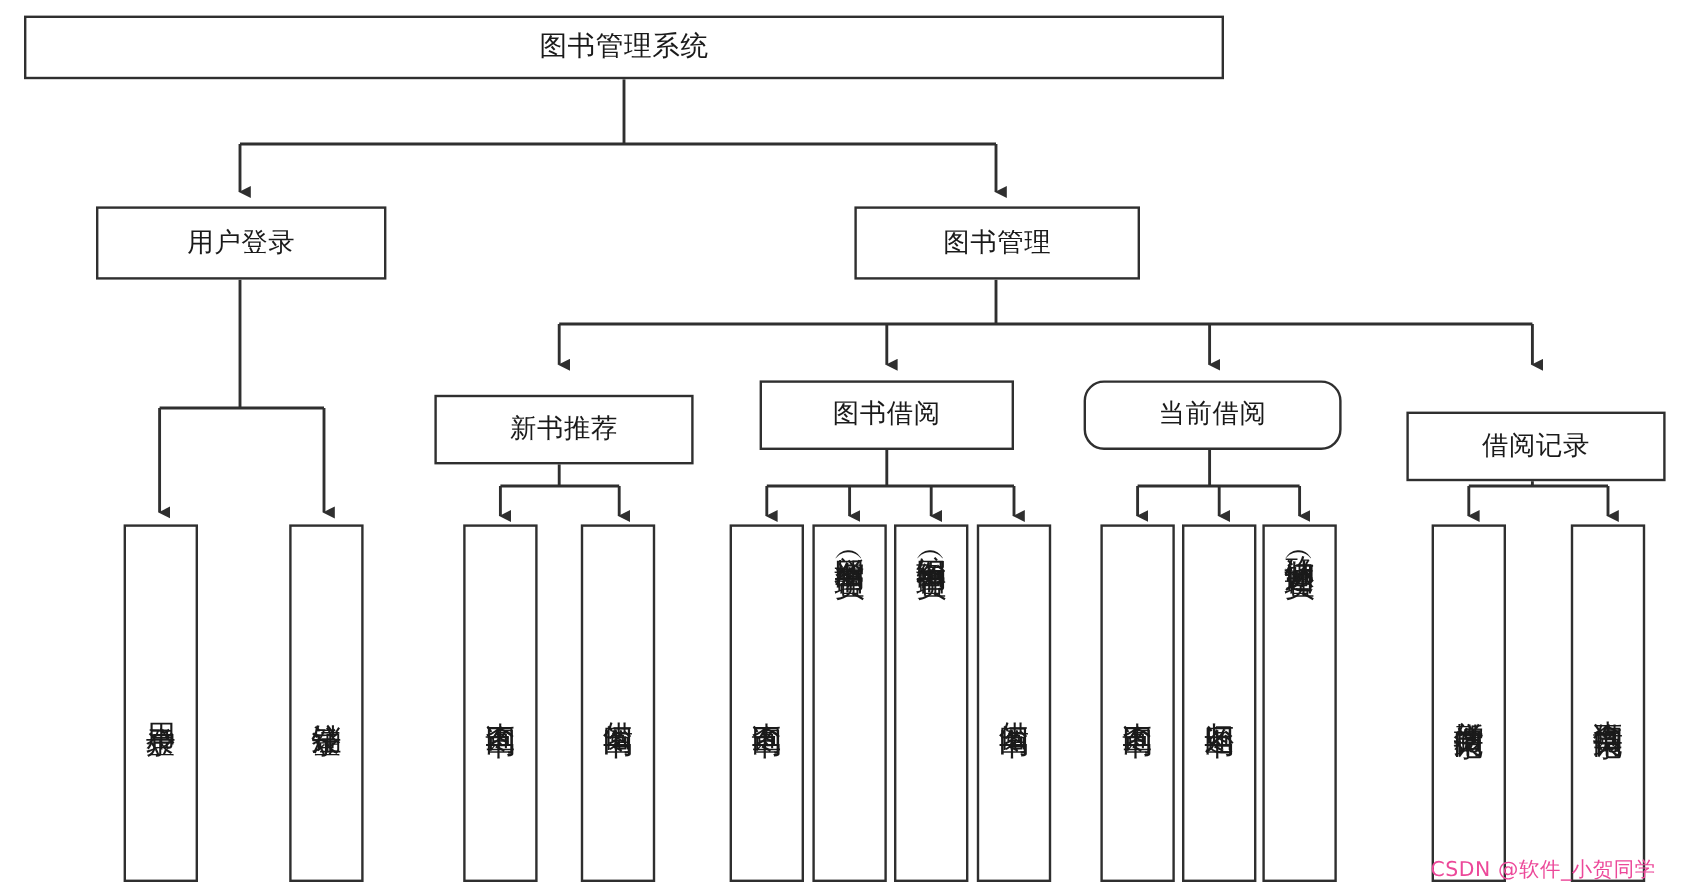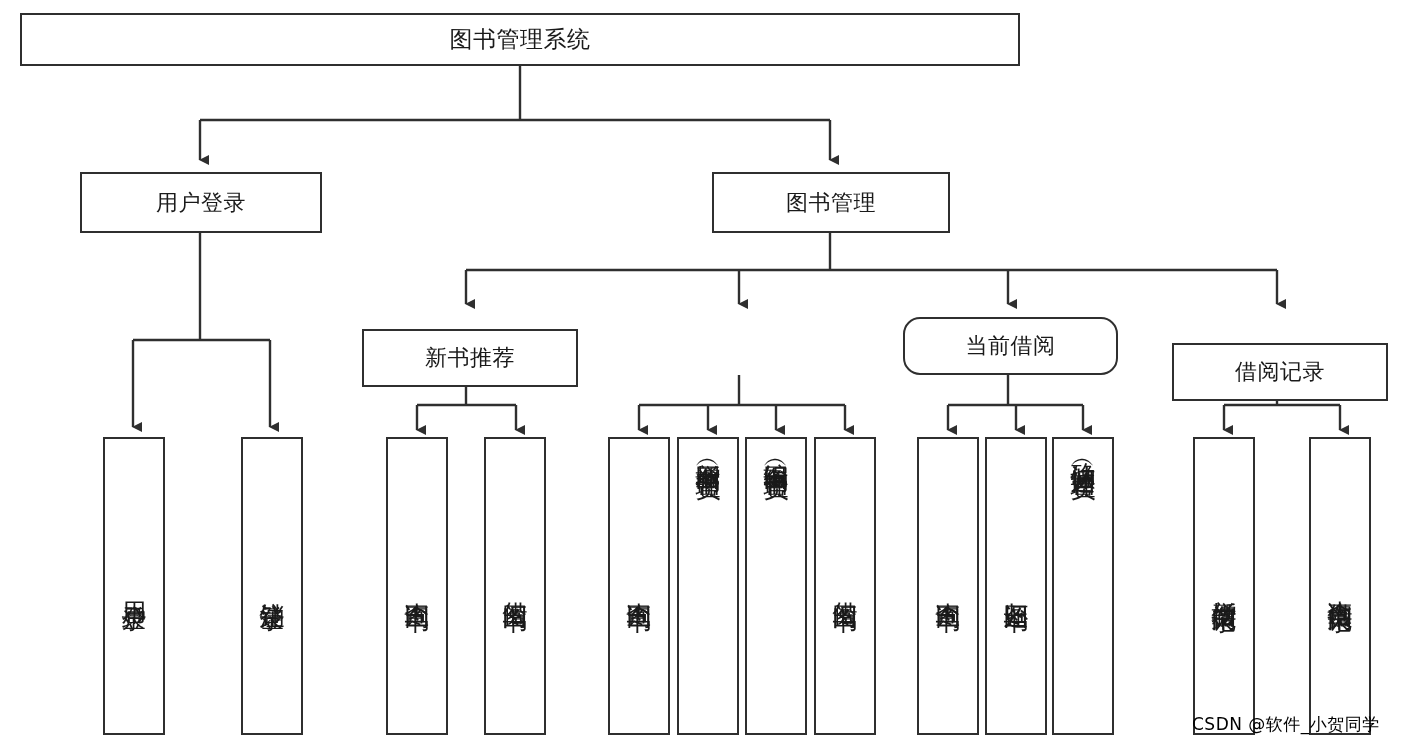--- a/index.html
+++ b/index.html
@@ -61,21 +61,21 @@
     font-size: 25px;
     line-height: 1.0;
     letter-spacing: 2px;
   }
   .node.vertical.centered {
     align-items: center;
     padding-top: 0;
   }
   .watermark {
     position: absolute;
-    color: #000000;
+    color: #ec4899;
     font-size: 17px;
     letter-spacing: 0.5px;
     white-space: nowrap;
     user-select: none;
   }
 </style>
 </head>
 <body>
 
 <div id="canvas">
@@ -137,20 +137,23 @@
   <div class="node horizontal" style="left:80px; top:172px; width:242px; height:61px;">
     <span class="label">用户登录</span>
   </div>
   <div class="node horizontal" style="left:712px; top:172px; width:238px; height:61px;">
     <span class="label">图书管理</span>
   </div>
 
   <div class="node horizontal" style="left:362px; top:317px; width:216px; height:58px;margin-top:12px;">
     <span class="label">新书推荐</span>
   </div>
+  <div class="node horizontal" style="left:633px; top:317px; width:212px; height:58px;">
+    <span class="label">图书借阅</span>
+  </div>
   <div class="node horizontal" style="left:903px; top:317px; width:215px; height:58px;border-radius:17px;">
     <span class="label">当前借阅</span>
   </div>
   <div class="node horizontal" style="left:1172px; top:317px; width:216px; height:58px;margin-top:26px;">
     <span class="label">借阅记录</span>
   </div>
 
   <div class="node vertical centered" style="left:103px; top:437px; width:62px; height:298px;">
     <span class="label">用户登录</span>
   </div>

